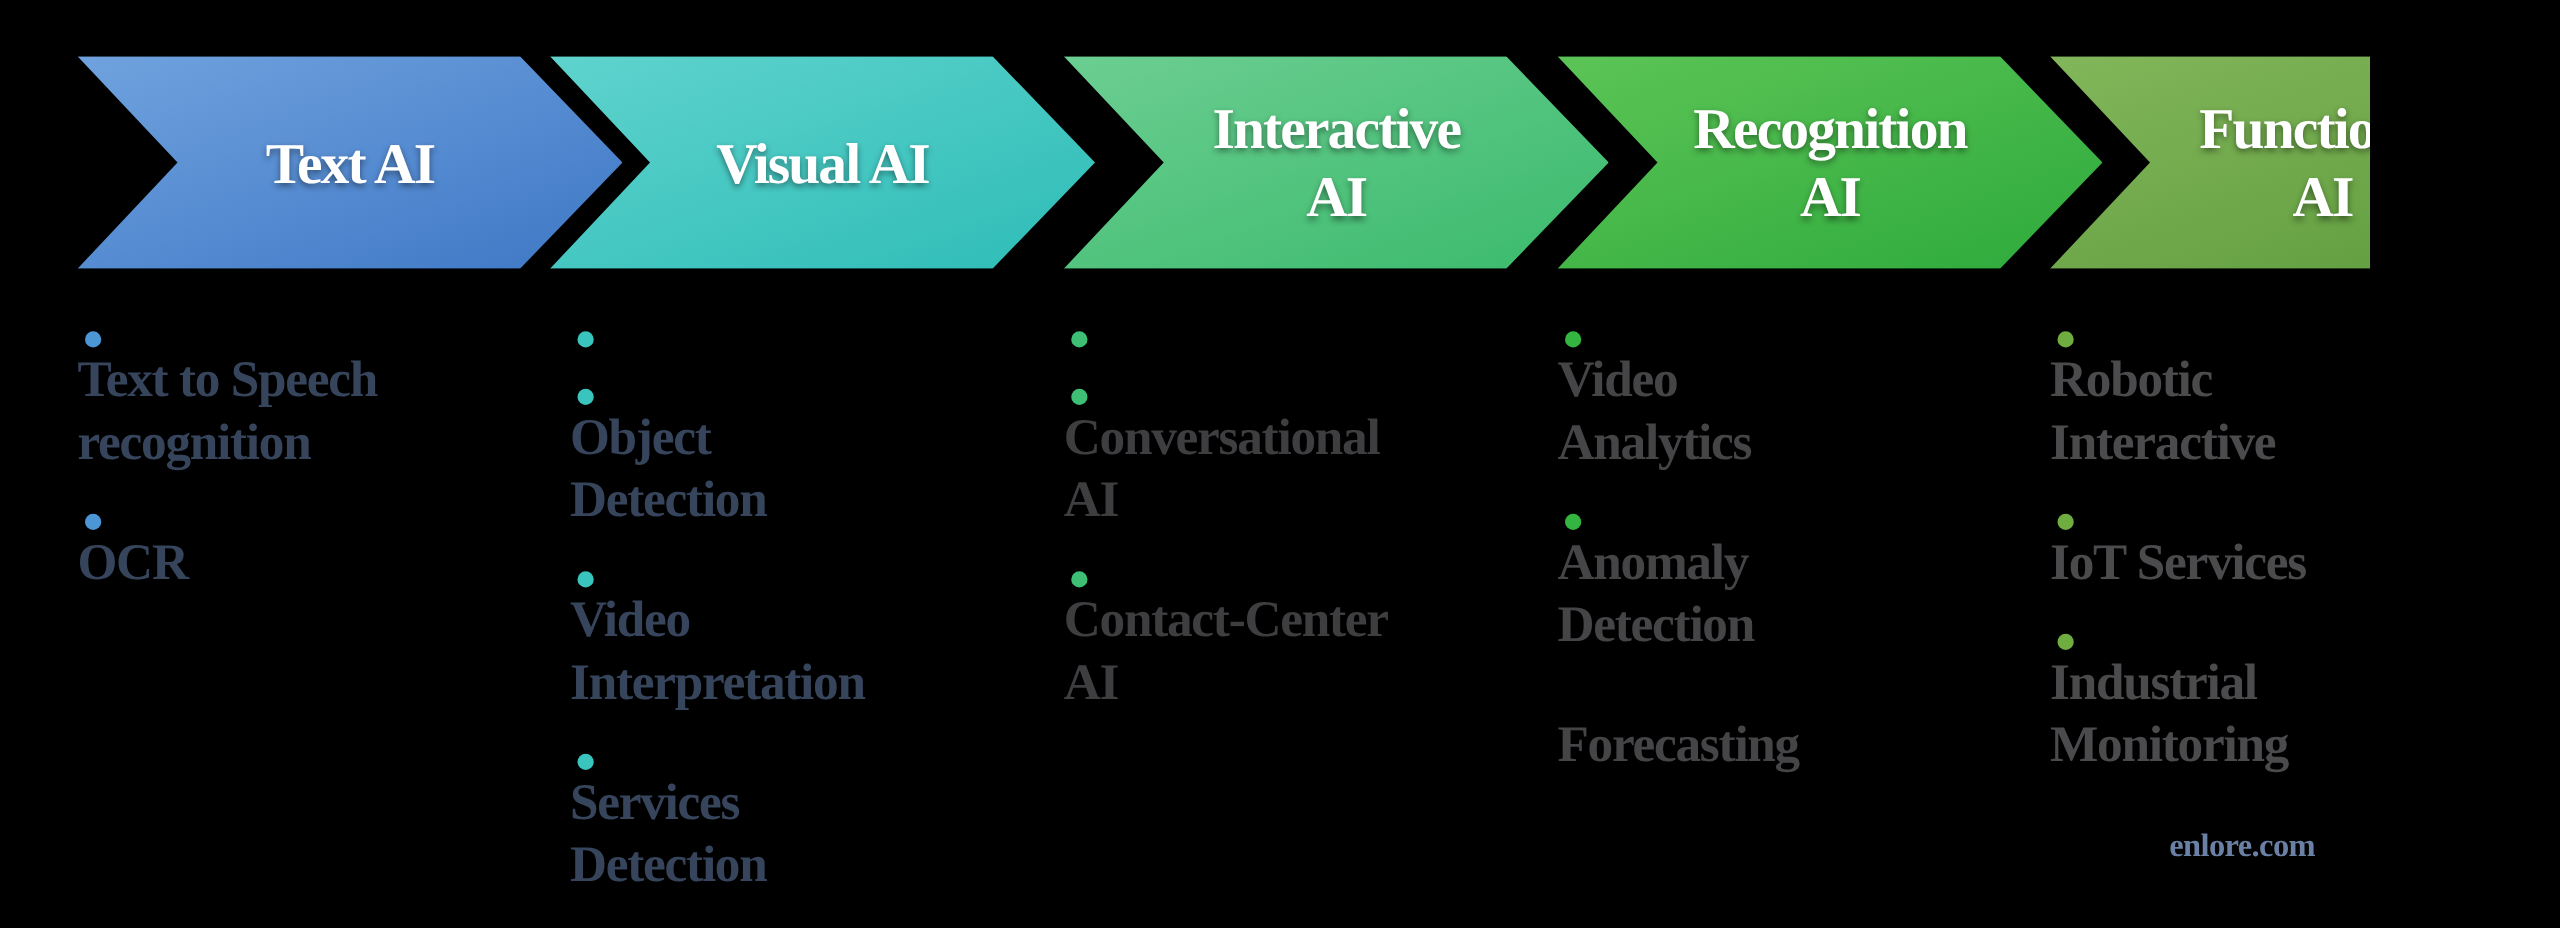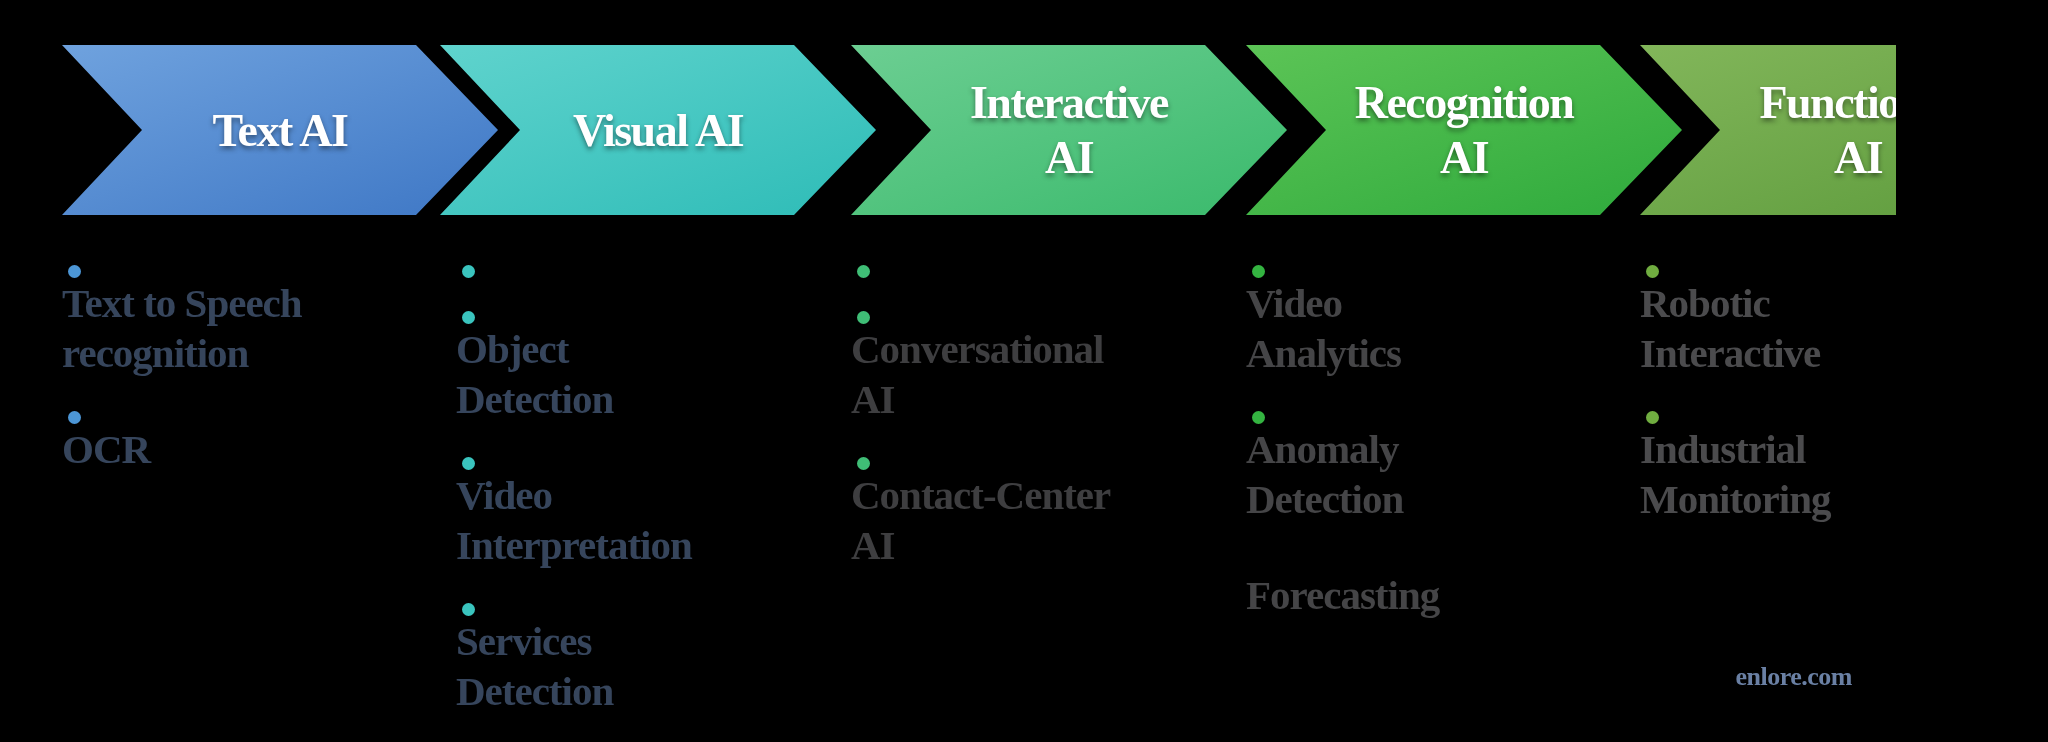--- a/index.html
+++ b/index.html
@@ -160,20 +160,26 @@
         <li>
           <span class="dot" style="background: rgb(112, 173, 64);"></span>
           <div class="item-text" style="color: rgb(75, 75, 77);">
             <div>Robotic</div>
             <div>Interactive</div>
           </div>
         </li>
         <li>
           <span class="dot" style="background: rgb(112, 173, 64);"></span>
           <div class="item-text" style="color: rgb(75, 75, 77);">
+            <div>IoT Services</div>
+          </div>
+        </li>
+        <li>
+          <span class="dot" style="background: rgb(112, 173, 64);"></span>
+          <div class="item-text" style="color: rgb(75, 75, 77);">
             <div>Industrial</div>
             <div>Monitoring</div>
           </div>
         </li>
       </ul>
     </div>
   <div class="watermark" style="color: rgb(106, 128, 164);">enlore.com</div>
 </div>
 
 </body></html>

